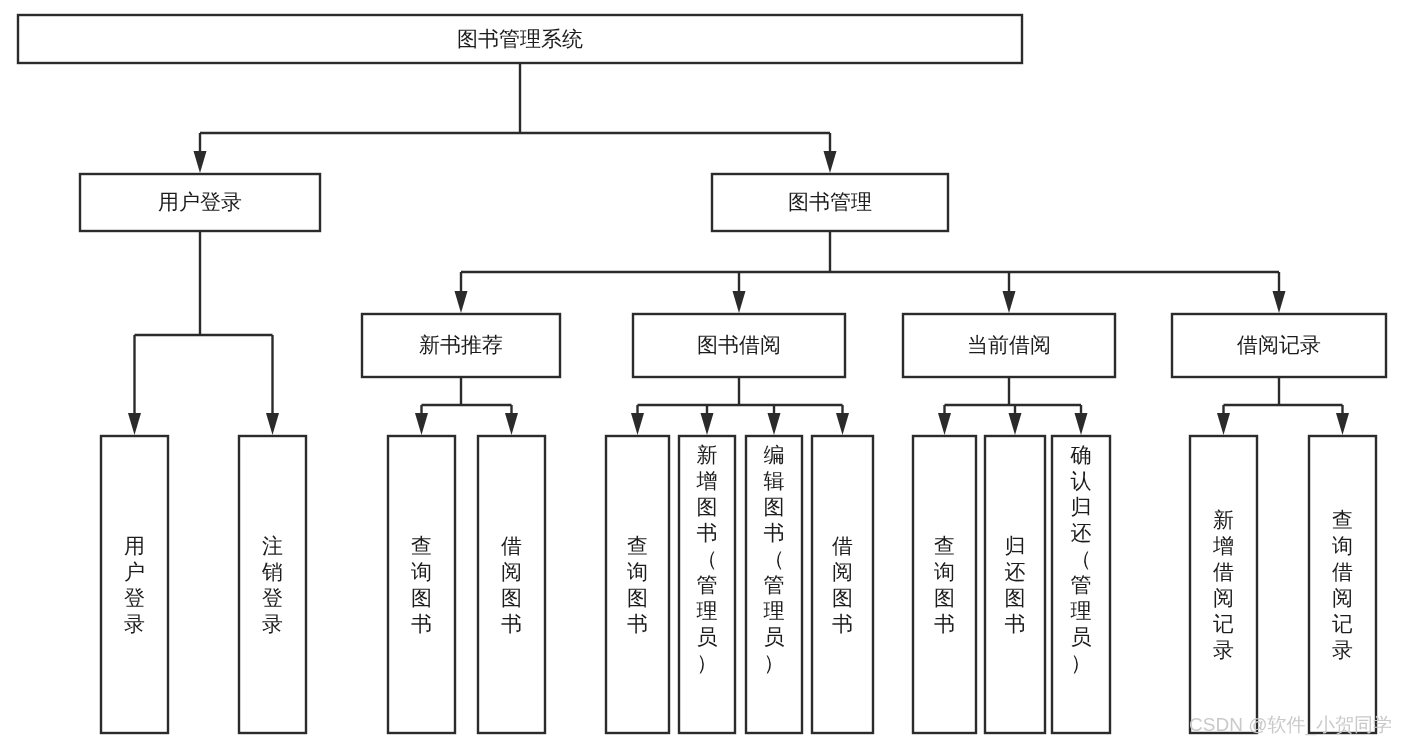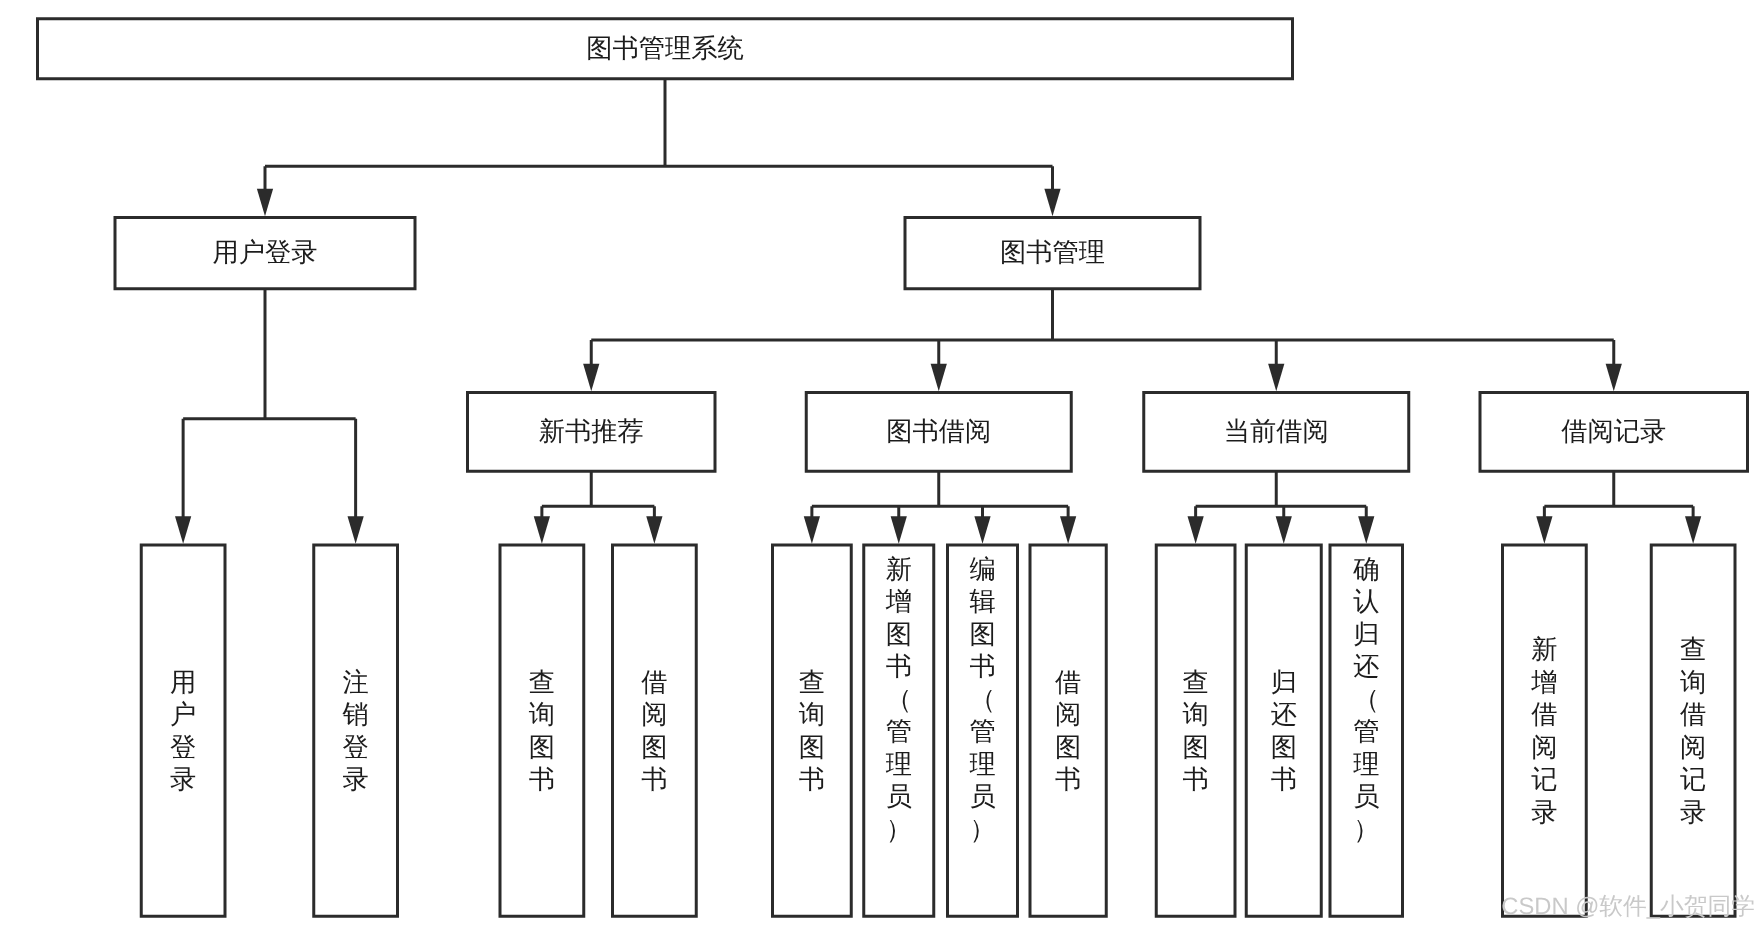--- a/index.html
+++ b/index.html
@@ -9,21 +9,21 @@
   }
   body {
     width: 1405px;
     height: 747px;
     font-family: "Liberation Sans", "DejaVu Sans", sans-serif;
     overflow: hidden;
     position: relative;
   }
   #diagram-root {
     position: absolute;
-    left: 12px;
+    left: 0;
     top: 0;
     width: 1135px;
     height: 747px;
   }
   svg.flow {
     display: block;
     width: 1405px;
     height: 747px;
   }
   .node-rect {

